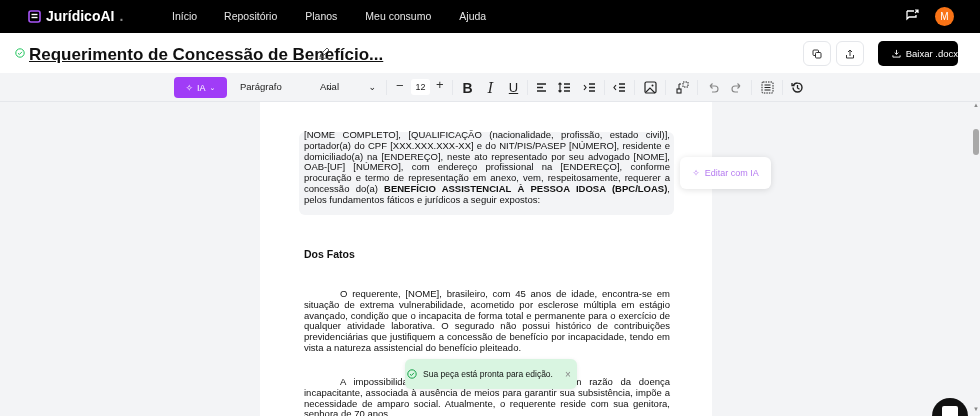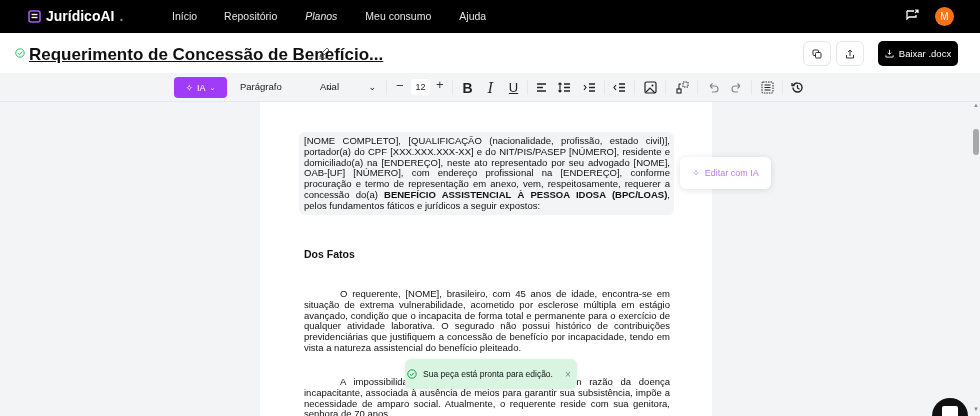--- a/index.html
+++ b/index.html
@@ -5,50 +5,50 @@
   * { box-sizing: border-box; margin: 0; padding: 0; }
   html, body { width: 980px; height: 416px; overflow: hidden; background: #f3f4f6; font-family: "Liberation Sans", "DejaVu Sans", sans-serif; }
   .topnav { position: absolute; left: 0; top: 0; width: 980px; height: 44px; background: #000; color: #fff; display: flex; align-items: center; }
   .logo { position: absolute; left: 28px; top: 8px; display: flex; align-items: center; gap: 5px; font-size: 14px; font-weight: bold; color: #fff; }
   .logo .dot { color: #888; }
   .logo svg { display: block; }
   .navlinks { position: absolute; left: 172px; top: 10px; display: flex; font-size: 10.5px; color: #e5e5e5; }
   .navlinks span { cursor: pointer; }
   .navlinks span:nth-child(1) { margin-right: 27px; }
   .navlinks span:nth-child(2) { margin-right: 28px; }
-  .navlinks span:nth-child(3) { margin-right: 28px; font-style: italic; }
+  .navlinks span:nth-child(3) { margin-right: 28px; }
   .navlinks span:nth-child(4) { margin-right: 28px; }
   .feedback-icon { position: absolute; left: 905px; top: 9px; width: 14px; height: 14px; }
   .avatar { position: absolute; left: 935px; top: 7px; width: 19px; height: 19px; border-radius: 50%; background: #f97316; color: #fff; font-size: 10px; display: flex; align-items: center; justify-content: center; }
 
   .titlebar { position: absolute; left: 0; top: 33px; width: 980px; height: 40px; background: #fff; }
   .title-check { position: absolute; left: 15px; top: 15px; width: 10px; height: 10px; }
   .doc-title { position: absolute; left: 29px; top: 12px; font-size: 17px; font-weight: bold; color: #111; text-decoration: underline; }
   .edit-icon { position: absolute; left: 318px; top: 14px; width: 12px; height: 12px; }
   .icon-btn { position: absolute; top: 8px; width: 28px; height: 25px; border: 1px solid #e5e7eb; border-radius: 6px; background: #fff; display: flex; align-items: center; justify-content: center; }
   .copy-btn { left: 803px; }
   .share-btn { left: 836px; }
-  .download-btn { position: absolute; left: 878px; top: 8px; width: 80px; height: 25px; background: #000; color: #fff; border-radius: 5px; font-size: 9.5px; display: flex; align-items: center; justify-content: center; gap: 5px; }
+  .download-btn { position: absolute; left: 878px; top: 8px; width: 80px; height: 25px; background: #000; color: #fff; border-radius: 5px; font-size: 9.5px; display: flex; align-items: center; justify-content: flex-end; gap: 5px; }
 
   .toolbar { position: absolute; left: 0; top: 73px; width: 980px; height: 29px; background: #f3f4f6; border-bottom: 1px solid #e5e7eb; }
   .ia-btn { position: absolute; left: 174px; top: 4px; width: 53px; height: 21px; background: #a03cf7; border-radius: 4px; color: #fff; font-size: 9px; display: flex; align-items: center; justify-content: center; gap: 4px; }
   .sel { position: absolute; top: 8px; font-size: 9.5px; color: #222; display: flex; align-items: center; }
   .para-sel { left: 240px; width: 60px; justify-content: space-between; gap: 44px; }
   .font-sel { left: 320px; width: 56px; justify-content: space-between; align-items: center; }
   .tsep { position: absolute; top: 7px; width: 1px; height: 15px; background: #e5e7eb; }
   .size-minus { position: absolute; left: 396px; top: 5px; font-size: 13px; color: #333; }
   .size-val { position: absolute; left: 411px; top: 6px; width: 19px; height: 16px; background: #fff; border-radius: 3px; font-size: 9px; text-align: center; line-height: 16px; color: #222; }
   .size-plus { position: absolute; left: 436px; top: 4px; font-size: 13px; color: #333; }
   .tb-icon { position: absolute; top: 7px; width: 15px; height: 15px; display: flex; align-items: center; justify-content: center; color: #222; }
 
   .canvas { position: absolute; left: 0; top: 102px; width: 972px; height: 314px; background: #f3f4f6; }
   .page { position: absolute; left: 260px; top: 0; width: 452px; height: 314px; background: #fff; }
   .highlight { position: absolute; left: 39px; top: 30px; width: 375px; height: 83px; background: #f3f4f6; border-radius: 6px; }
   .ptext { position: absolute; font-size: 9.5px; line-height: 10.8px; color: #111; text-align: justify; text-align-last: left; }
-  .p1 { left: 44px; top: 34px; width: 366px; }
+  .p1 { left: 44px; top: 28px; width: 366px; }
   .h-fatos { position: absolute; left: 44px; top: 146px; font-size: 10.5px; font-weight: bold; color: #111; }
   .p2 { left: 44px; top: 187px; width: 366px; text-indent: 36px; }
   .p3 { left: 44px; top: 275px; width: 366px; text-indent: 36px; }
 
   .ai-popover { position: absolute; left: 680px; top: 157px; width: 91px; height: 32px; background: #fff; border-radius: 6px; box-shadow: 0 1px 6px rgba(0,0,0,0.12); display: flex; align-items: center; justify-content: center; gap: 5px; color: #b57bf0; font-size: 9px; }
 
   .toast { position: absolute; left: 405px; top: 359px; width: 172px; height: 30px; background: #d9f5e1; border-radius: 6px; box-shadow: 0 1px 4px rgba(0,0,0,0.08); display: flex; align-items: center; padding-left: 2px; gap: 6px; font-size: 8.5px; color: #111; }
   .toast .x { margin-left: 6px; color: #888; font-size: 10px; }
 
   .scrollbar { position: absolute; left: 972px; top: 102px; width: 8px; height: 314px; background: #f3f4f6; }

